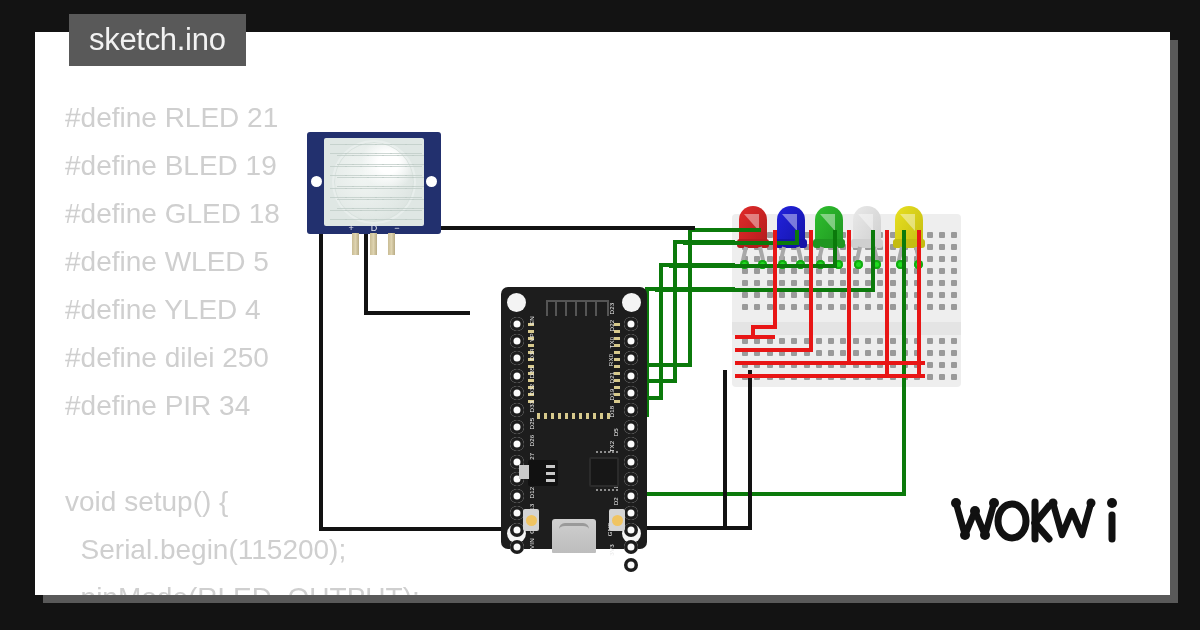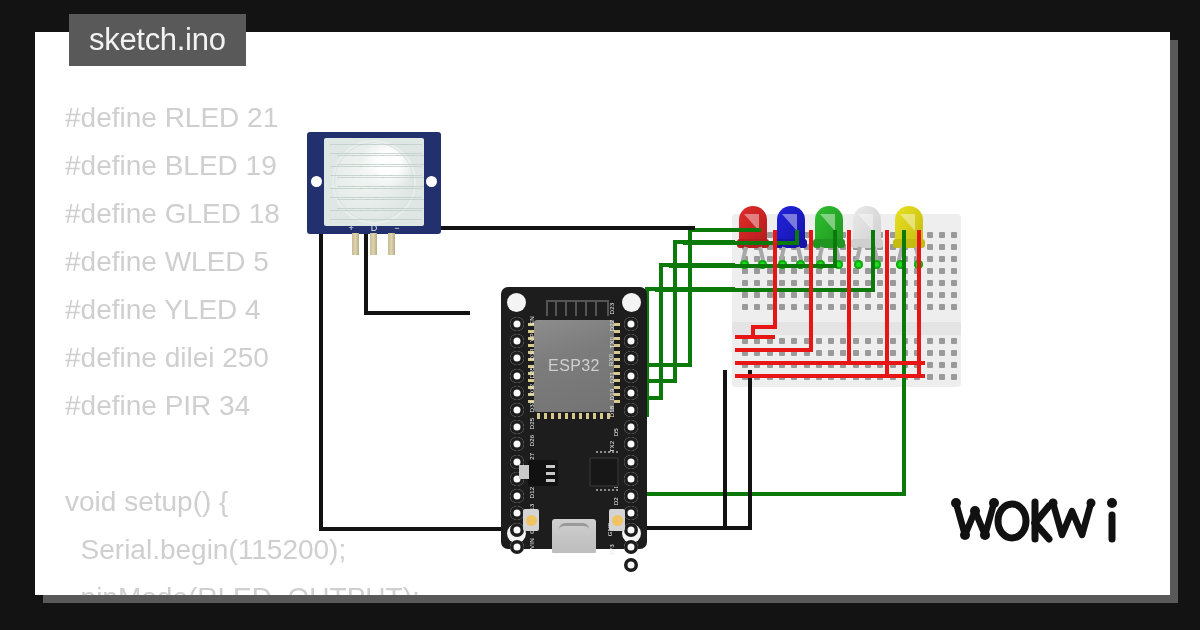--- a/index.html
+++ b/index.html
@@ -346,23 +346,20 @@
   <div id="esp32-board">
     <div class="esp-mount" id="esp-mount-tl"></div>
     <div class="esp-mount" id="esp-mount-tr"></div>
     <div class="esp-mount" id="esp-mount-bl"></div>
     <div class="esp-mount" id="esp-mount-br"></div>
 
     <svg id="esp-antenna" viewBox="0 0 73 22">
       <path d="M1 21 V6 H10 V21 M10 6 H20 V21 M20 6 H30 V21 M30 6 H40 V21 M40 6 H50 V21 M50 6 H62 V21" fill="none" stroke="#555" stroke-width="2"></path>
     </svg>
 
-    <div id="esp-shield">
-      <span class="chip-text">ESP32</span>
-    </div>
     <div class="shield-pads" id="pads-left">
         <span class="pad-h"></span>
         <span class="pad-h"></span>
         <span class="pad-h"></span>
         <span class="pad-h"></span>
         <span class="pad-h"></span>
         <span class="pad-h"></span>
         <span class="pad-h"></span>
         <span class="pad-h"></span>
         <span class="pad-h"></span>

